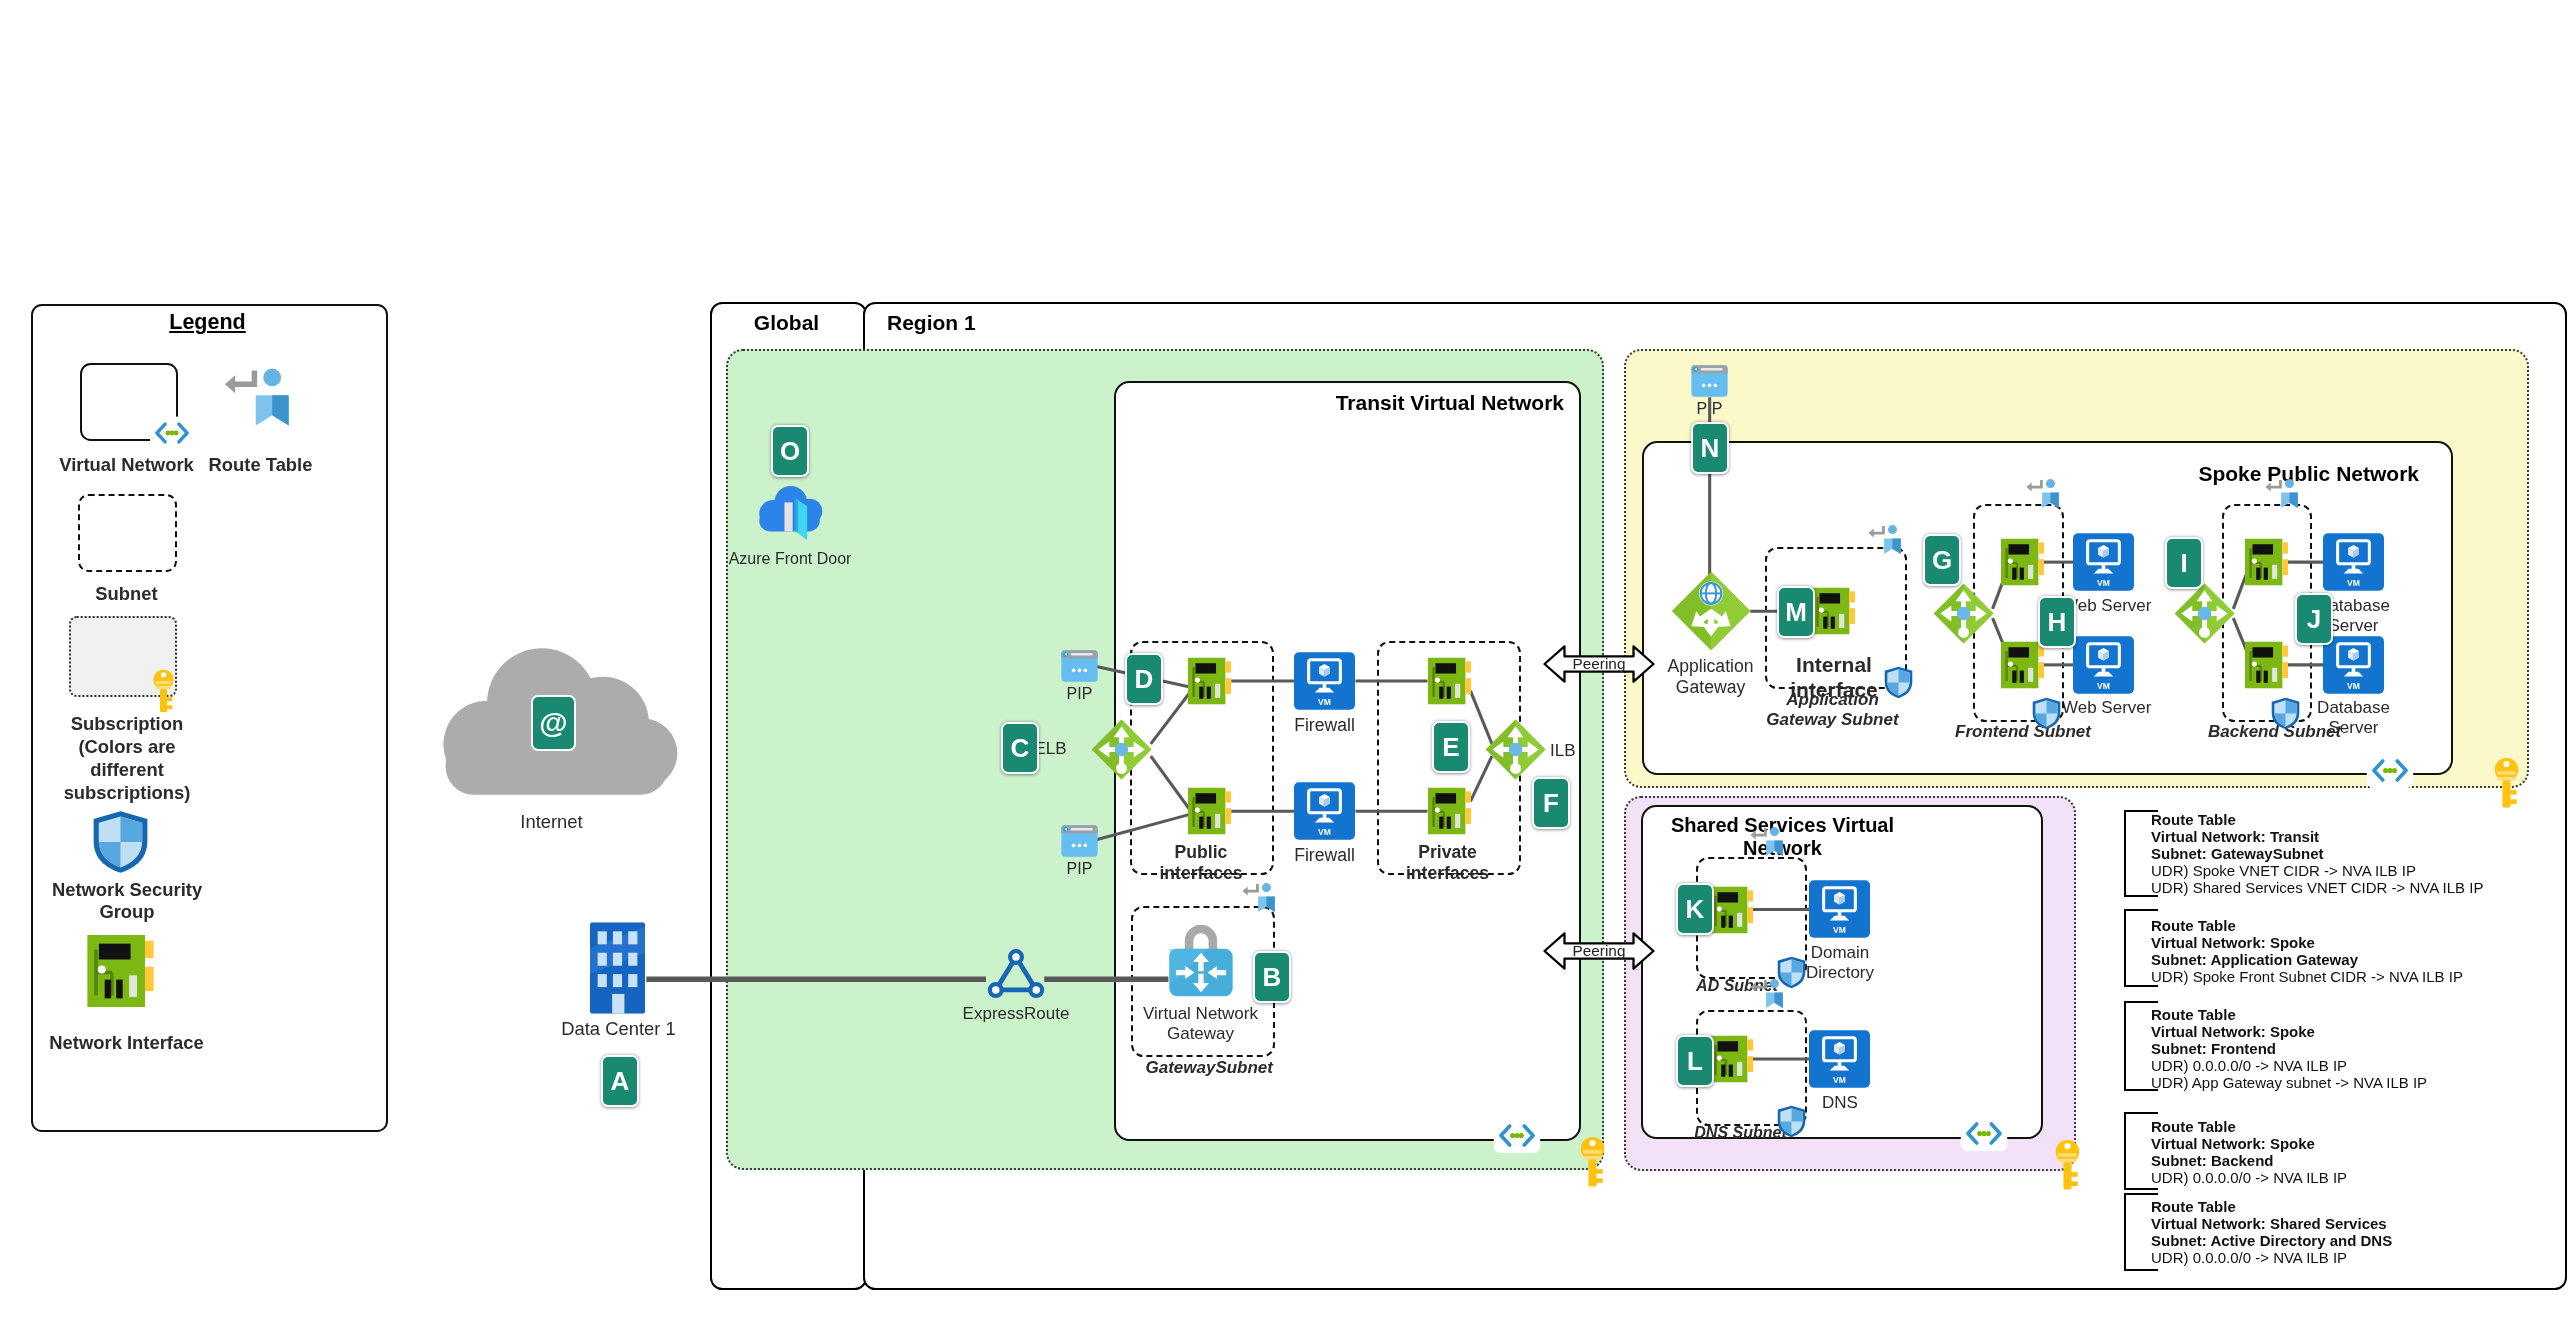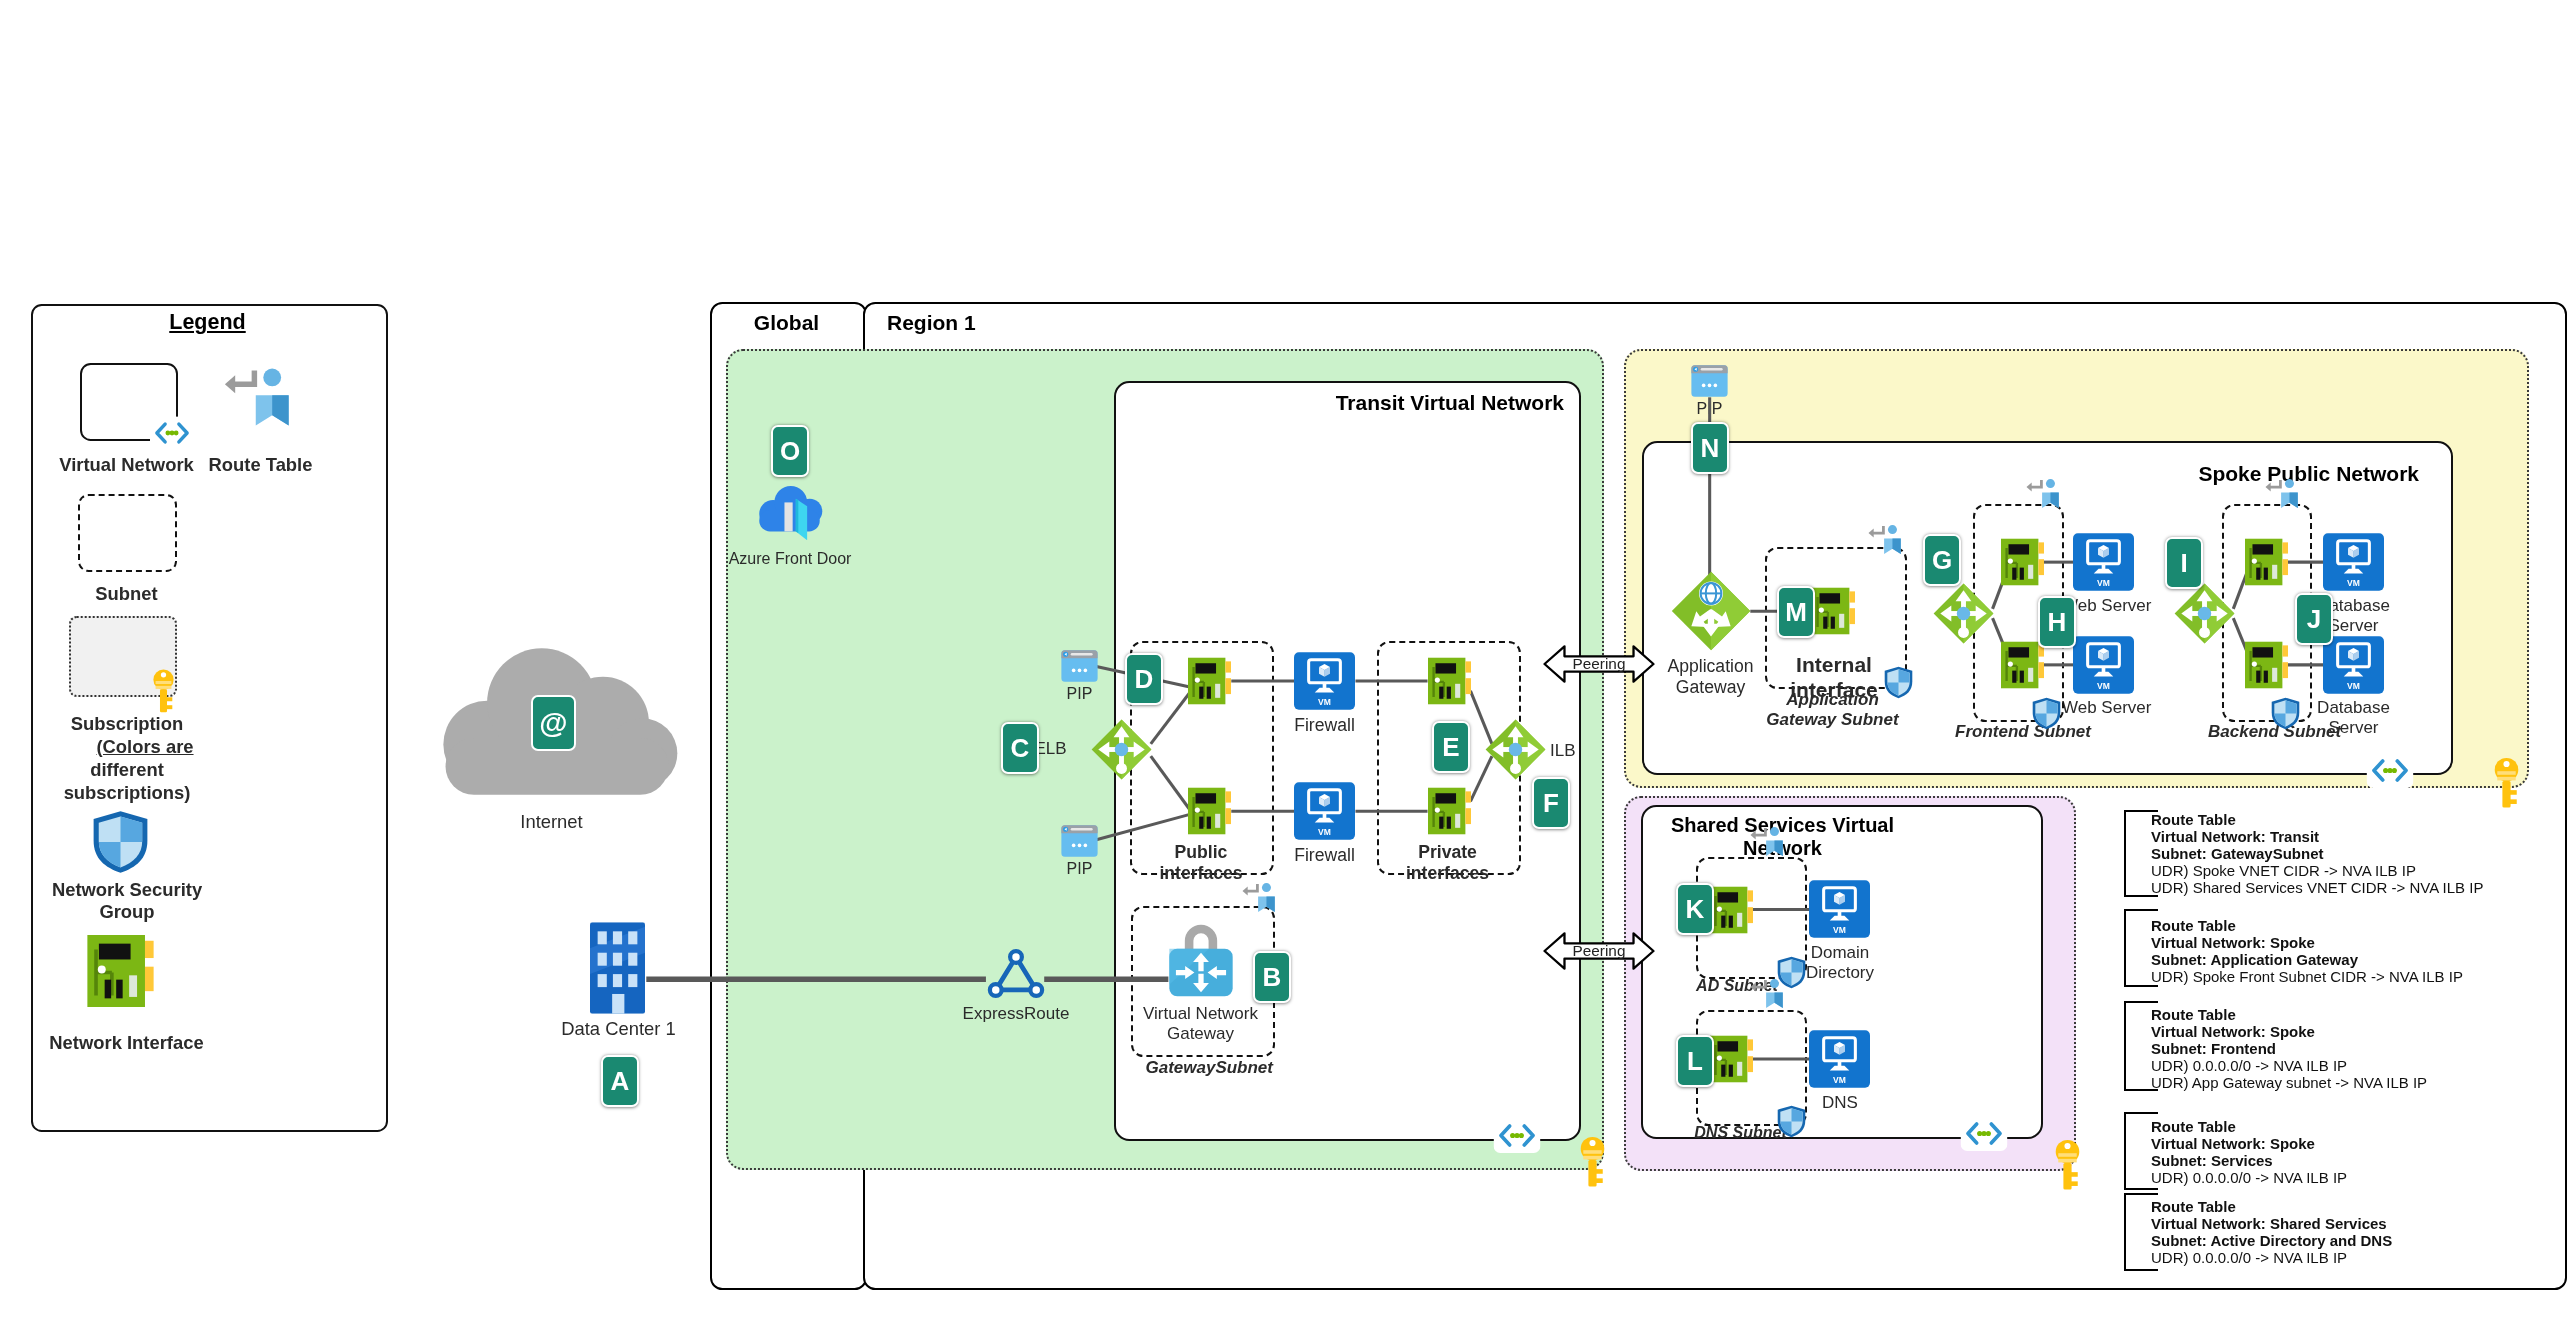--- a/index.html
+++ b/index.html
@@ -227,21 +227,21 @@
 <div class="lbl b" style="left:184px;top:454px;width:153px;font-size:18.4px;">Route Table</div>
 
 <div class="swatch-subnet" style="left:78px;top:494px;width:95px;height:74px;"></div>
 <div class="lbl b" style="left:42px;top:583px;width:169px;font-size:18.4px;">Subnet</div>
 
 <div class="swatch-sub" style="left:69px;top:616px;width:104px;height:77px;"></div>
 <svg class="icon" style="left:149px;top:669px;width:29px;height:46px;" viewBox="0 0 38 60" width="29" height="46">
       <use href="#sym-key"></use>
     </svg>
 <div class="lbl b" style="left:31px;top:713px;width:192px;font-size:18.4px;">Subscription</div>
-<div class="lbl b" style="left:49px;top:736px;width:192px;font-size:18.4px;text-decoration:underline;">(Colors are</div>
+<div class="lbl b" style="left:31px;top:736px;width:192px;font-size:18.4px;">(Colors are</div>
 <div class="lbl b" style="left:31px;top:759px;width:192px;font-size:18.4px;">different</div>
 <div class="lbl b" style="left:31px;top:782px;width:192px;font-size:18.4px;">subscriptions)</div>
 
 <svg class="icon" style="left:92px;top:810px;width:57px;height:64px;" viewBox="0 0 74 84" width="57" height="64">
       <use href="#sym-nsg"></use>
     </svg>
 <div class="lbl b" style="left:31px;top:879px;width:192px;font-size:18.4px;">Network Security Group</div>
 
 <svg class="icon" style="left:86px;top:935px;width:69px;height:72px;" viewBox="0 0 90 94" width="69" height="72">
       <use href="#sym-nic"></use>
@@ -532,21 +532,21 @@
   <div class="rt-line b">Virtual Network: Spoke</div>
   <div class="rt-line b">Subnet: Frontend</div>
   <div class="rt-line">UDR) 0.0.0.0/0 -&gt; NVA ILB IP</div>
   <div class="rt-line">UDR) App Gateway subnet -&gt; NVA ILB IP</div>
 </div>
 
 <div class="bracket" style="left:2124px;top:1112px;height:74px;"></div>
 <div class="abs" style="left:2151px;top:1118px;">
   <div class="rt-line b">Route Table</div>
   <div class="rt-line b">Virtual Network: Spoke</div>
-  <div class="rt-line b">Subnet: Services</div>
+  <div class="rt-line b">Subnet: Backend</div>
   <div class="rt-line">UDR) 0.0.0.0/0 -&gt; NVA ILB IP</div>
 </div>
 
 <div class="bracket" style="left:2124px;top:1193px;height:74px;"></div>
 <div class="abs" style="left:2151px;top:1198px;">
   <div class="rt-line b">Route Table</div>
   <div class="rt-line b">Virtual Network: Shared Services</div>
   <div class="rt-line b">Subnet: Active Directory and DNS</div>
   <div class="rt-line">UDR) 0.0.0.0/0 -&gt; NVA ILB IP</div>
 </div>

